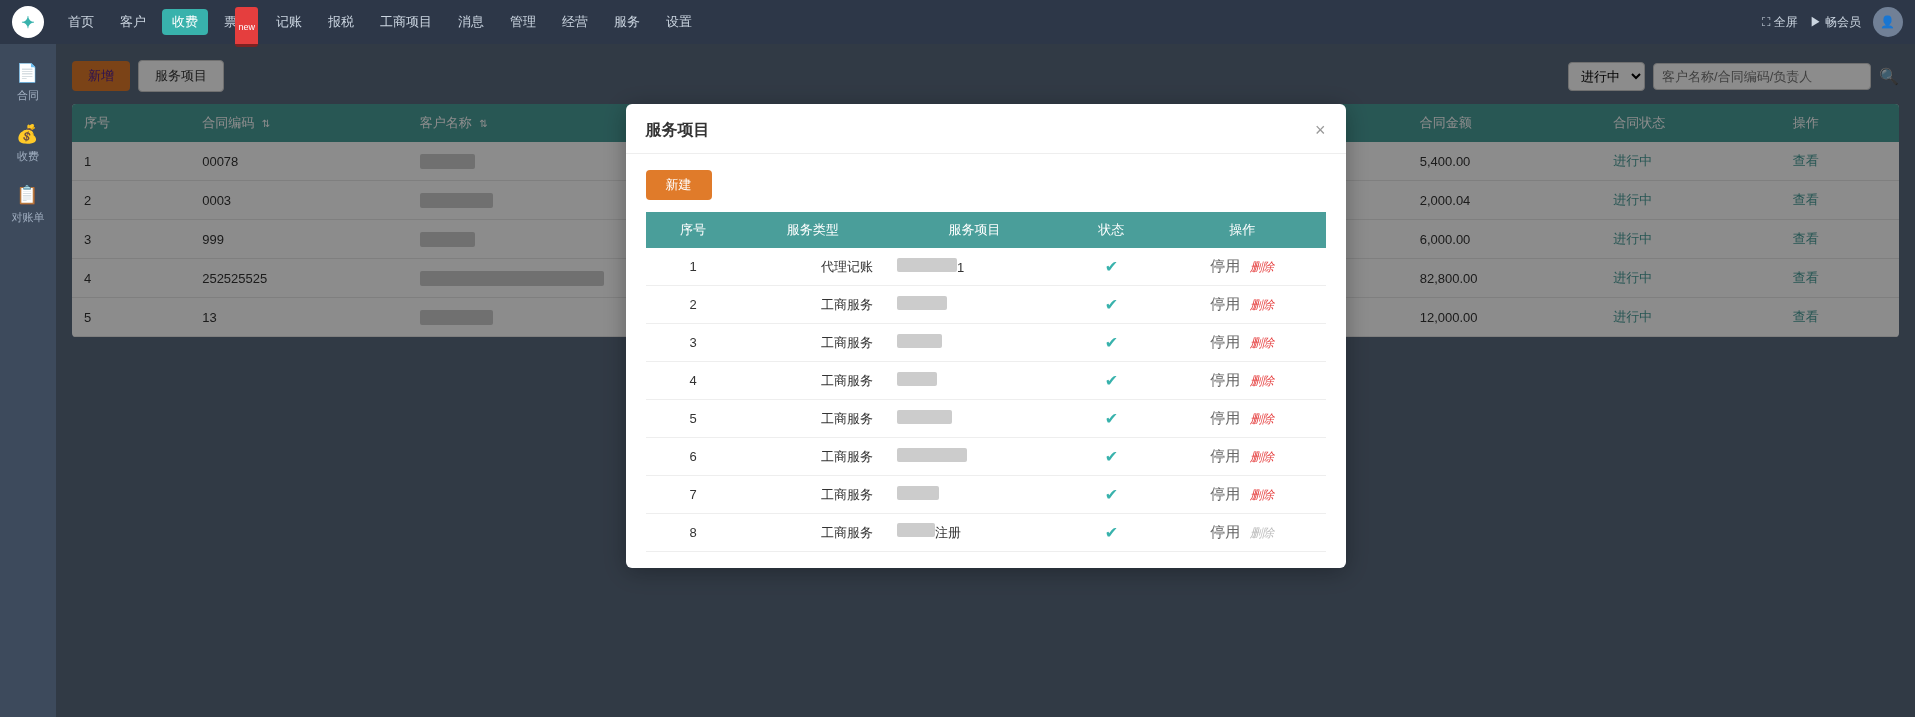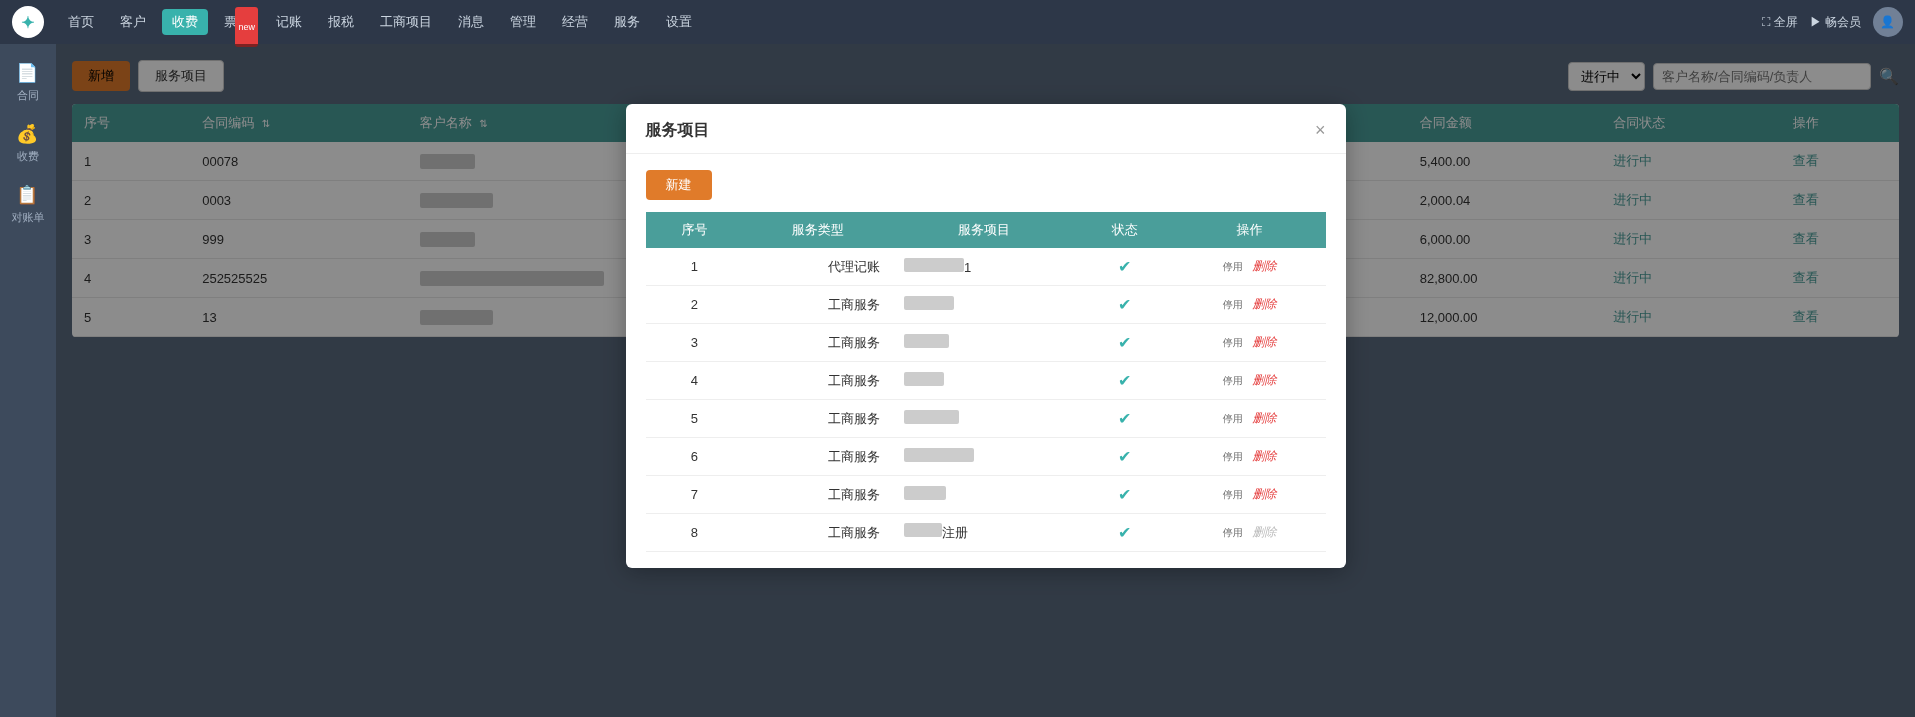--- a/index.html
+++ b/index.html
@@ -92,21 +92,21 @@
       background: #5a6a7e;
     }
 
     
     .toolbar {
       display: flex; align-items: center; gap: 8px;
       margin-bottom: 12px;
     }
     .btn-new {
       background: #e07b2a;
-      color: #000000;
+      color: #4c1d95;
       border: none;
       padding: 6px 16px;
       border-radius: 4px;
       cursor: pointer;
       font-size: 13px;
     }
     .btn-service {
       background: #fff;
       color: #333;
       border: 1px solid #ccc;
@@ -252,21 +252,21 @@
       padding: 9px 12px;
       font-size: 13px;
       color: #333;
       text-align: center;
     }
     .status-check {
       color: #38b2ac; font-size: 16px;
     }
     .btn-stop {
       color: #666; cursor: pointer; margin-right: 6px;
-      background: none; border: none; font-size: 10px;
+      background: none; border: none; font-size: 15px;
     }
     .btn-delete {
       color: #e53e3e; cursor: pointer;
       background: none; border: none; font-size: 12px; font-style: italic;
     }
     .modal-table .service-name-cell {
       text-align: left;
     }
     .modal-table .service-type-cell {
       text-align: right;

